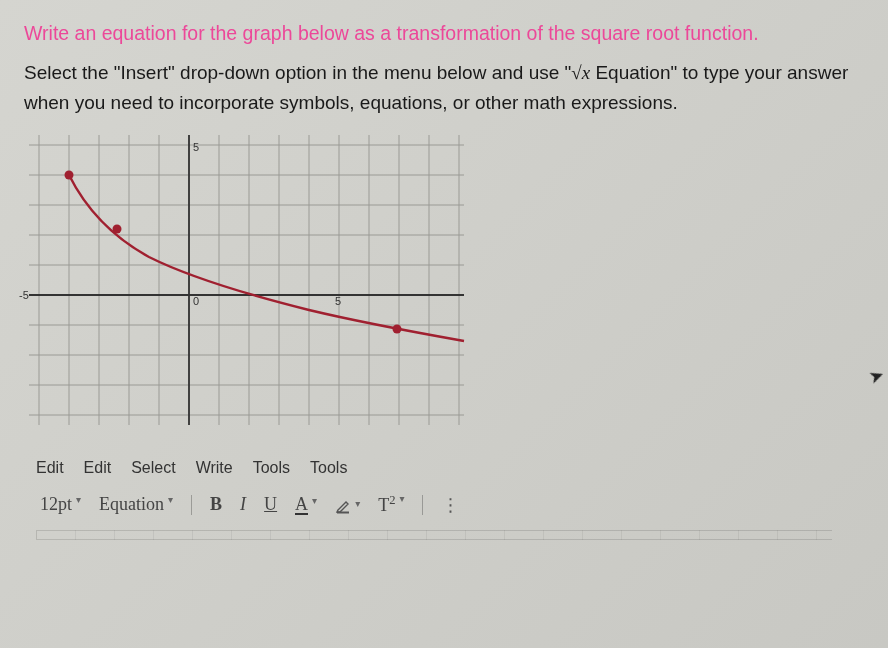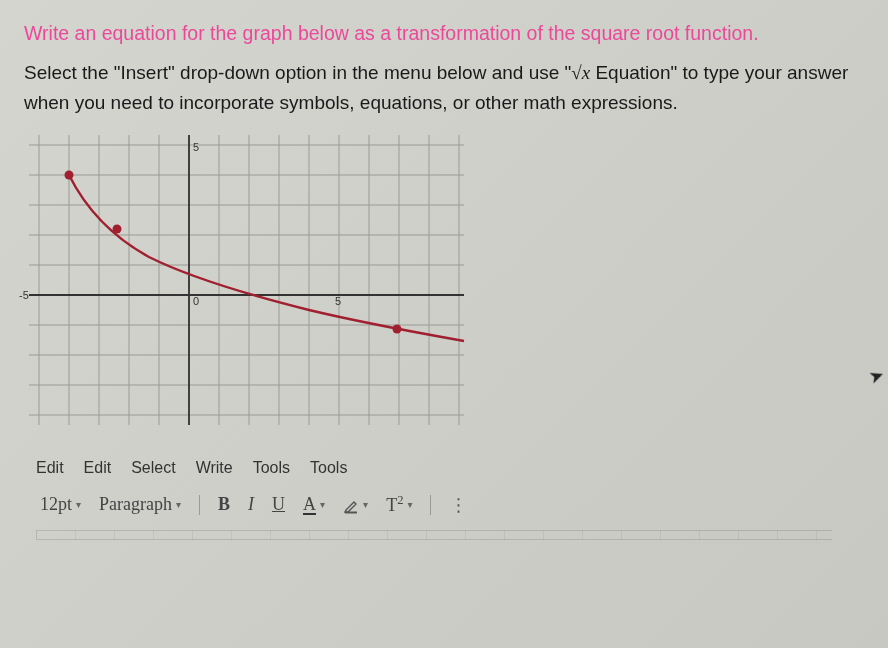--- a/index.html
+++ b/index.html
@@ -52,21 +52,20 @@
     .toolbar-row {
       display: flex;
       align-items: center;
       gap: 10px;
       padding: 8px 12px;
       font-size: 15px;
       color: #333;
     }
     .tb-btn {
       display: inline-flex;
-      align-items: center;
       gap: 2px;
       padding: 2px 4px;
       cursor: pointer;
       font-family: "Times New Roman", serif;
       font-size: 18px;
       color: #444;
     }
     .tb-sep {
       width: 1px; height: 20px; background: rgba(0,0,0,0.25);
       margin: 0 4px;
@@ -160,21 +159,21 @@
     <span class="menu-item">Write</span>
     <span class="menu-item">Tools</span>
     <span class="menu-item">Tools</span>
   </div>
   <div class="toolbar-row">
     <span class="tb-btn">
       <span>12pt</span>
       <span class="chev">▾</span>
     </span>
     <span class="tb-btn">
-      <span>Paragraph</span>
+      <span>Equation</span>
       <span class="chev">▾</span>
     </span>
     <span class="tb-sep"></span>
     <span class="tb-btn bold">B</span>
     <span class="tb-btn ital">I</span>
     <span class="tb-btn under">U</span>
     <span class="tb-btn">
       <span class="color-A">A</span>
       <span class="chev">▾</span>
     </span>

